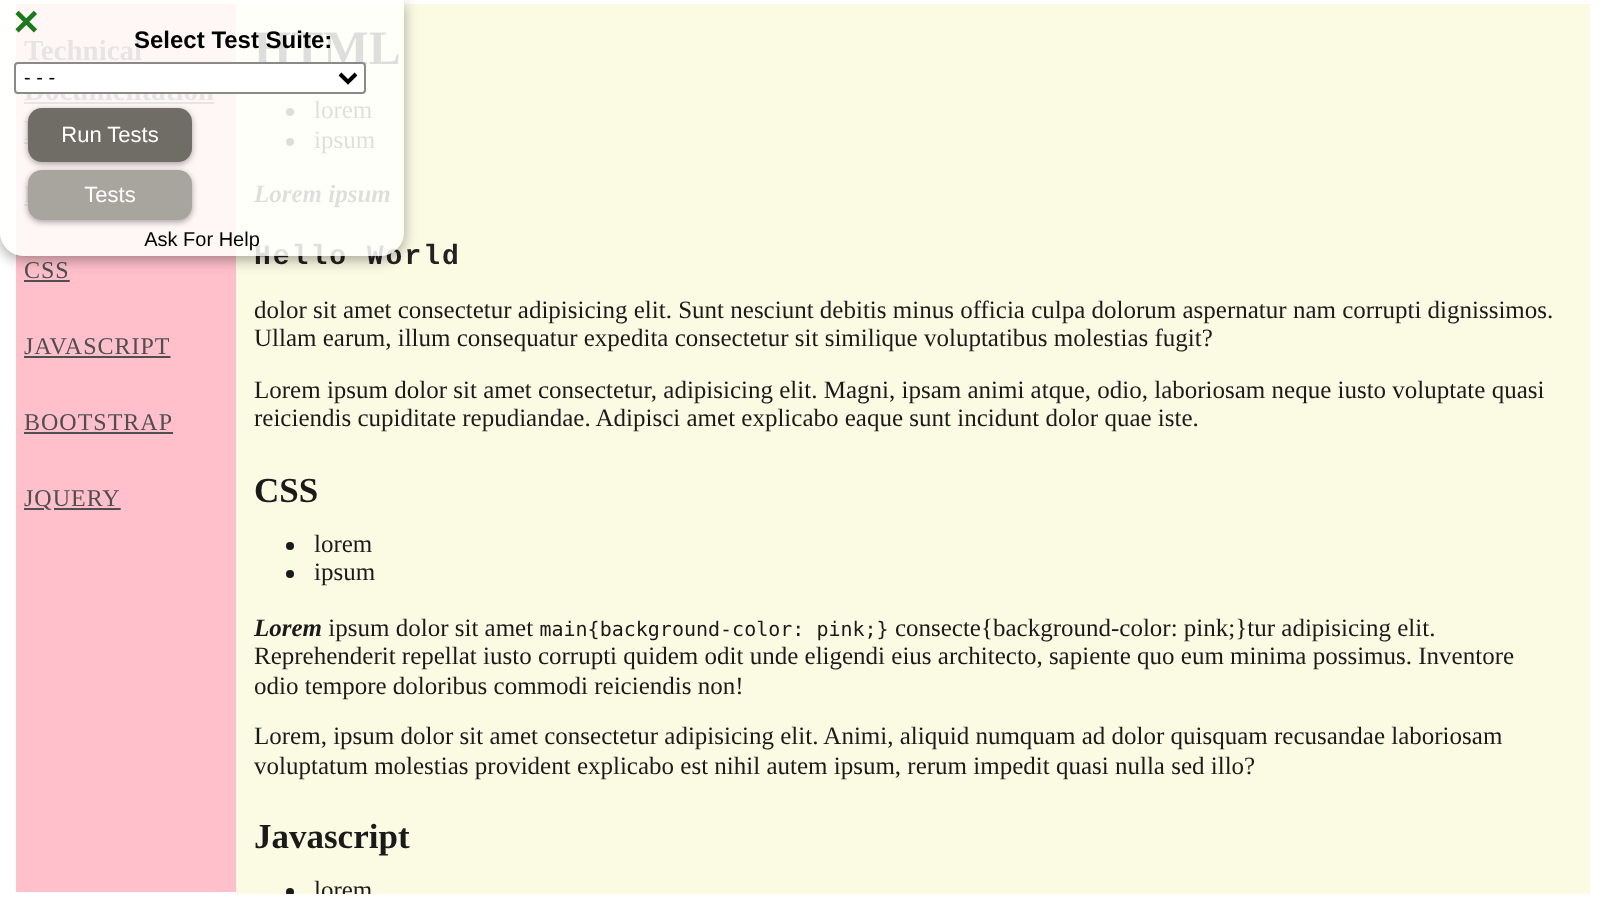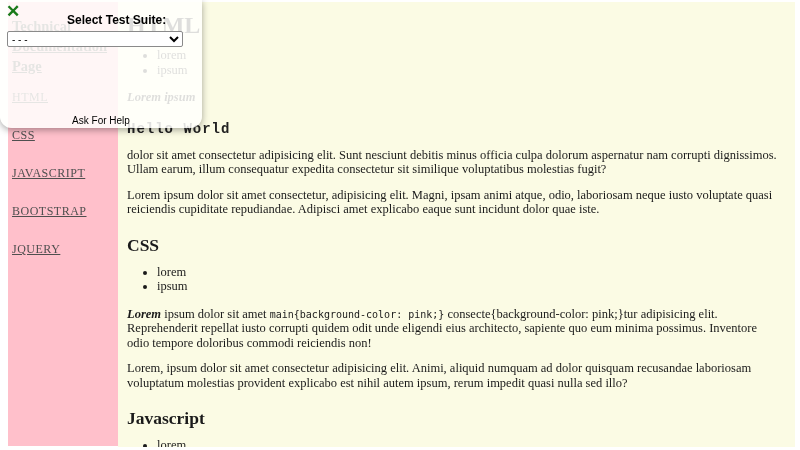--- a/index.html
+++ b/index.html
@@ -92,18 +92,20 @@
         <ul class="bullet-list">
           <li>lorem</li>
         </ul>
       </section>
     </main>
 
   <div class="fcc-overlay">
     <span class="fcc-close">✕</span>
     <span class="fcc-title">Select Test Suite:</span>
     <select class="fcc-select" id="fcc-select"><option>- - -</option></select>
+    <button class="fcc-btn fcc-btn-run">Run Tests</button>
+    <button class="fcc-btn fcc-btn-tests">Tests</button>
     <div class="fcc-help">
       <a>Ask For Help</a>
     </div>
   </div>
 
 </div>
 
 </body></html>

